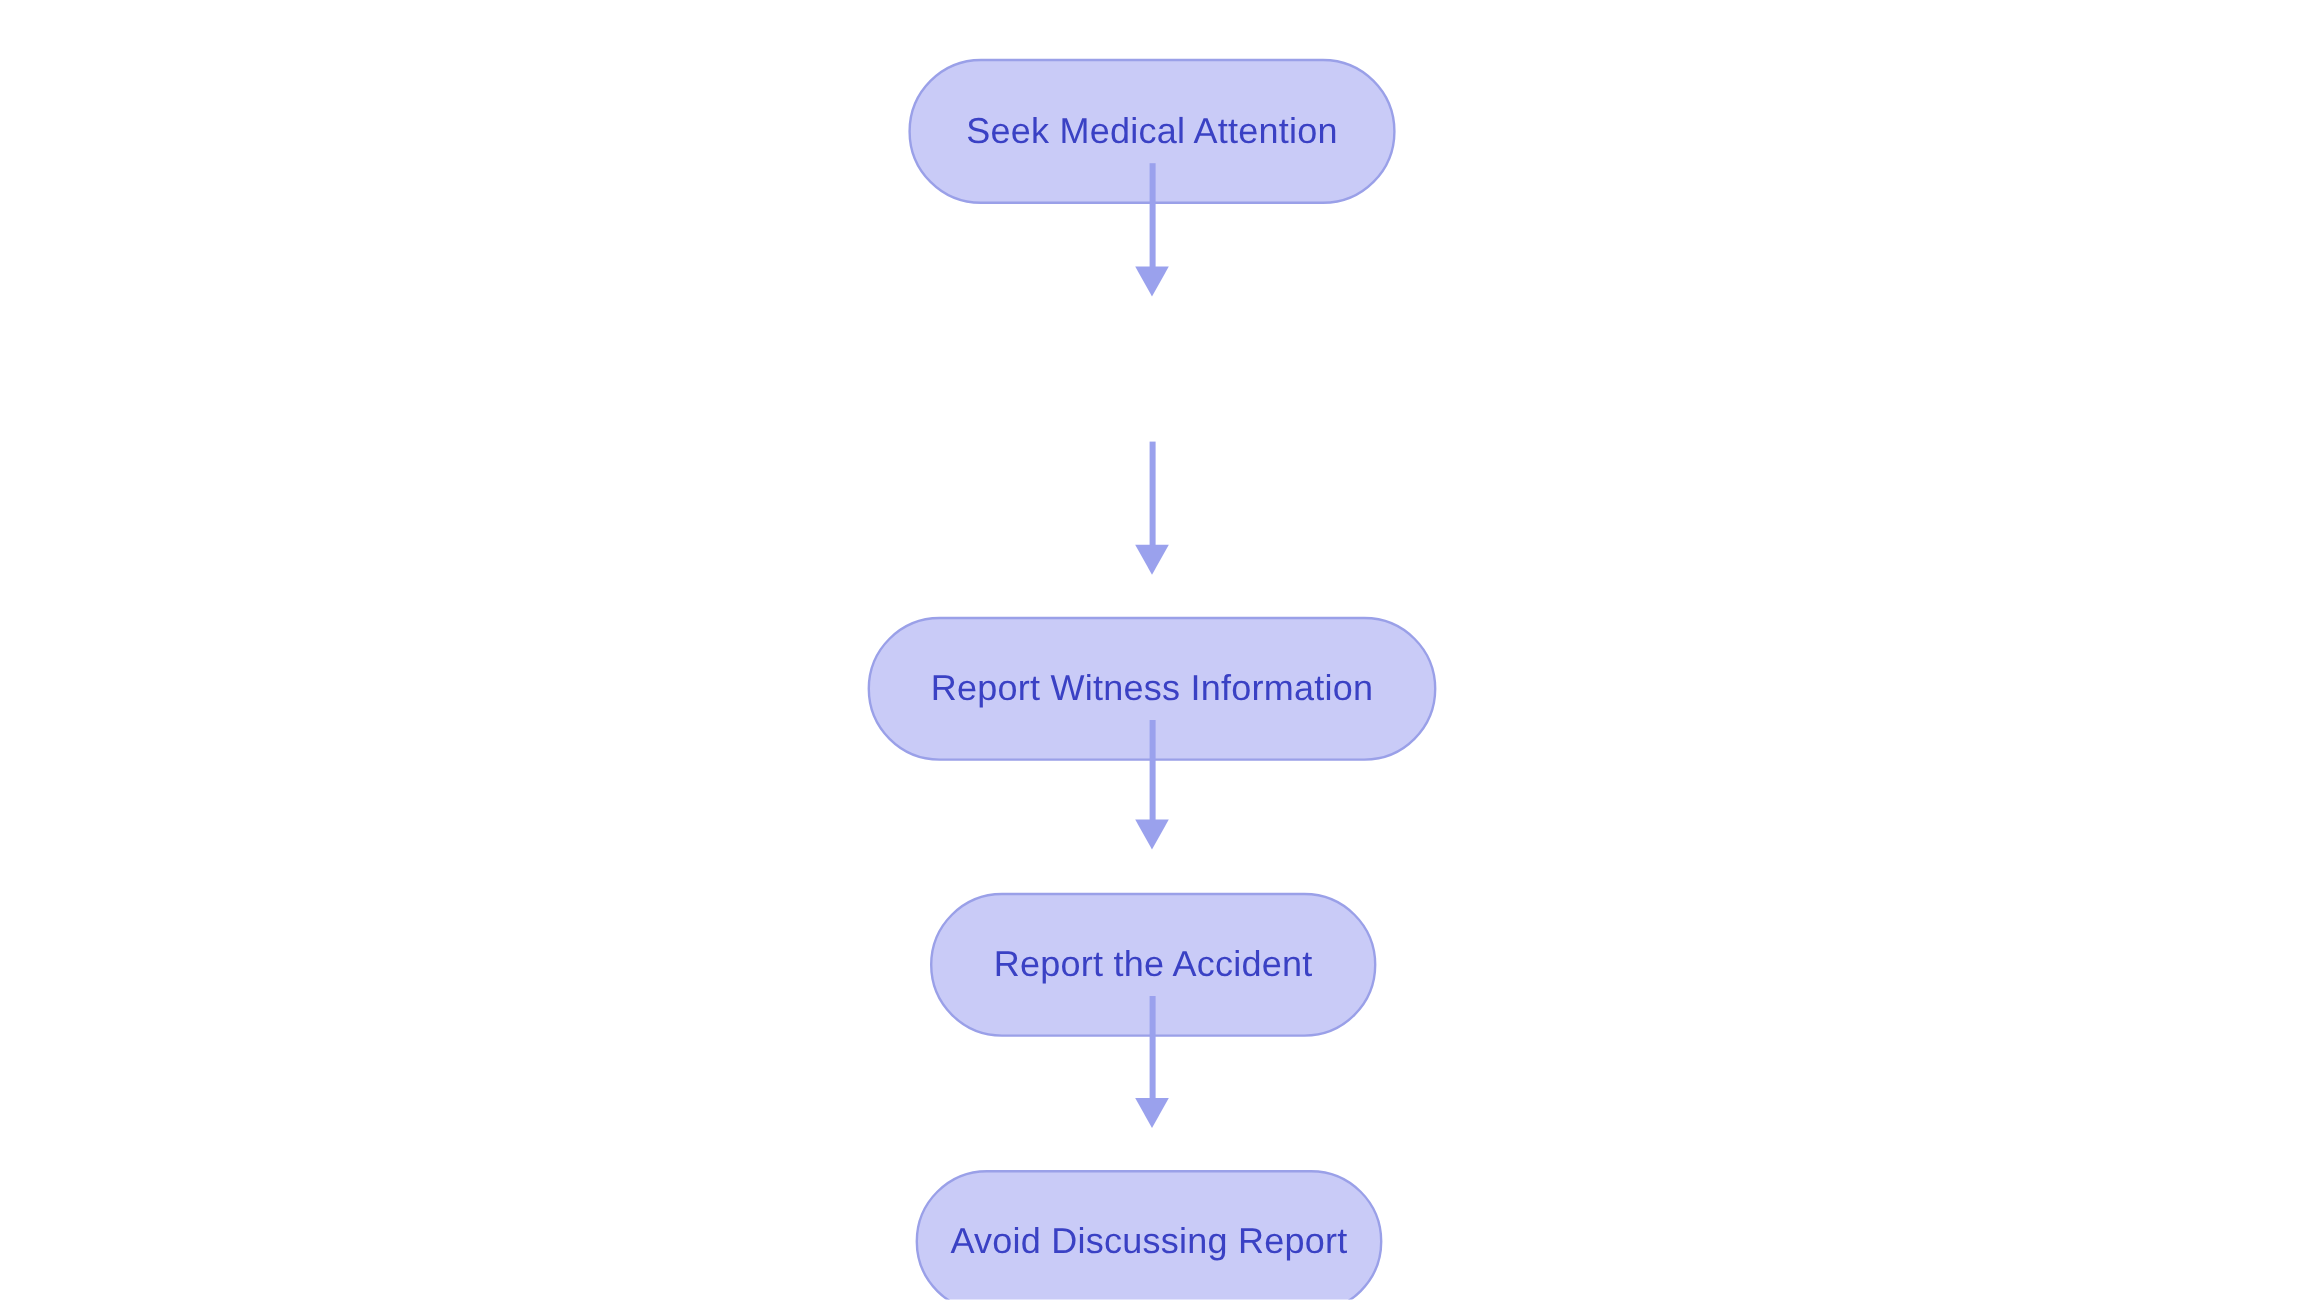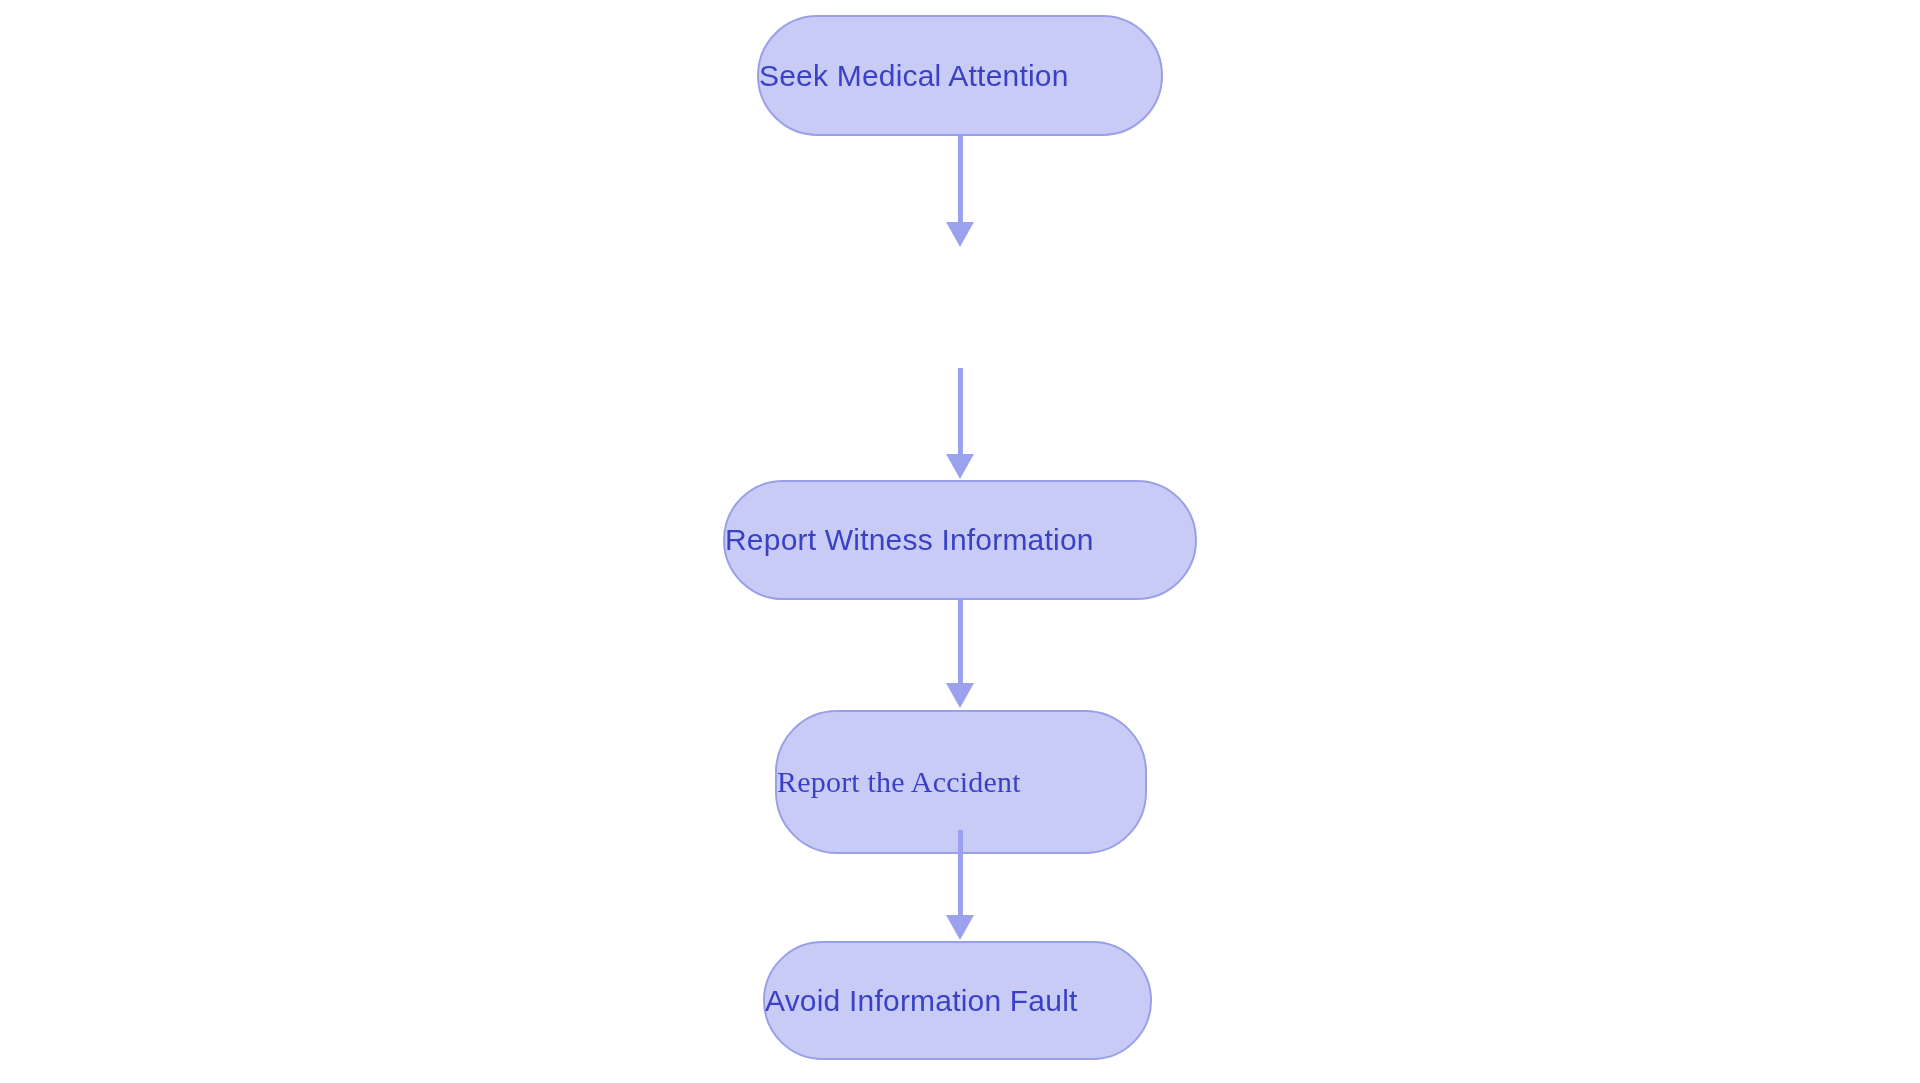--- a/index.html
+++ b/index.html
@@ -20,37 +20,39 @@
   .canvas {
     position: relative;
     width: 1920px;
     height: 1083px;
     background: var(--bg);
   }
   .node {
     position: absolute;
     display: flex;
     align-items: center;
+    justify-content: center;
     background: var(--node-fill);
     border: 2px solid var(--node-border);
     border-radius: 62px;
+    margin-top: 34px;
   }
   .node-label {
     color: var(--node-text);
     font-size: 30px;
     font-weight: 400;
     letter-spacing: 0.2px;
     white-space: nowrap;
     text-align: center;
   }
   
   .n1 { left: 757px; top:  15px; width: 406px; height: 121px; }
   .n2 { left: 770px; top: 248px; width: 385px; height: 120px; }
   .n3 { left: 723px; top: 480px; width: 474px; height: 120px; }
-  .n4 { left: 775px; top: 710px; width: 372px; height: 144px; font-family: Liberation Serif, serif; }
+  .n4 { left: 775px; top: 710px; width: 372px; height: 120px; }
   .n5 { left: 763px; top: 941px; width: 389px; height: 119px; }
   
   .arrow {
     position: absolute;
     width: 32px;
     left: 944px;
   }
   .a1 { top: 136px; height: 111px; }
   .a2 { top: 368px; height: 111px; }
   .a3 { top: 600px; height: 108px; }
@@ -106,16 +108,16 @@
   <div class="node n4">
     <span class="node-label">Report the Accident</span>
   </div>
 
   <div class="arrow a4">
     <div class="arrow-line"></div>
     <div class="arrow-head"></div>
   </div>
 
   <div class="node n5">
-    <span class="node-label">Avoid Information Fault</span>
+    <span class="node-label">Avoid Discussing Report</span>
   </div>
 
 </div>
 
 </body></html>

